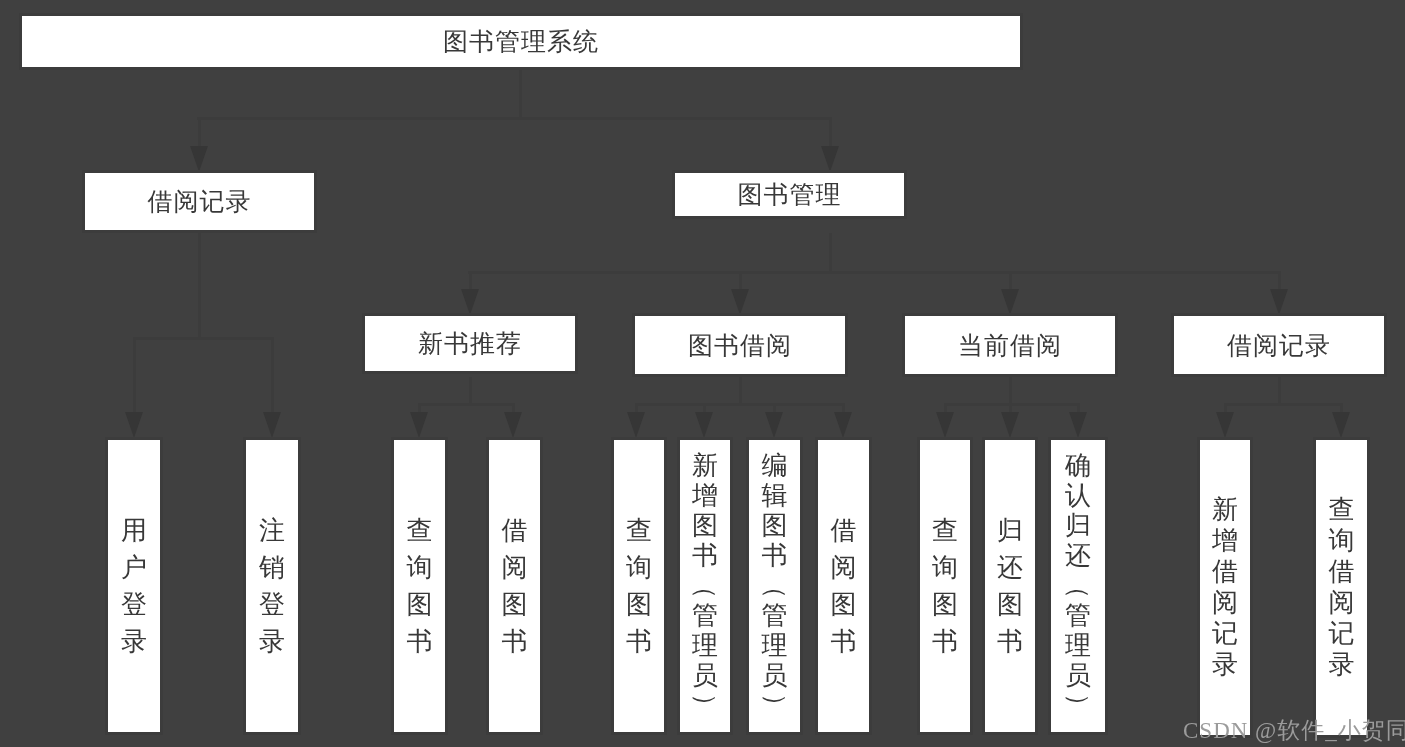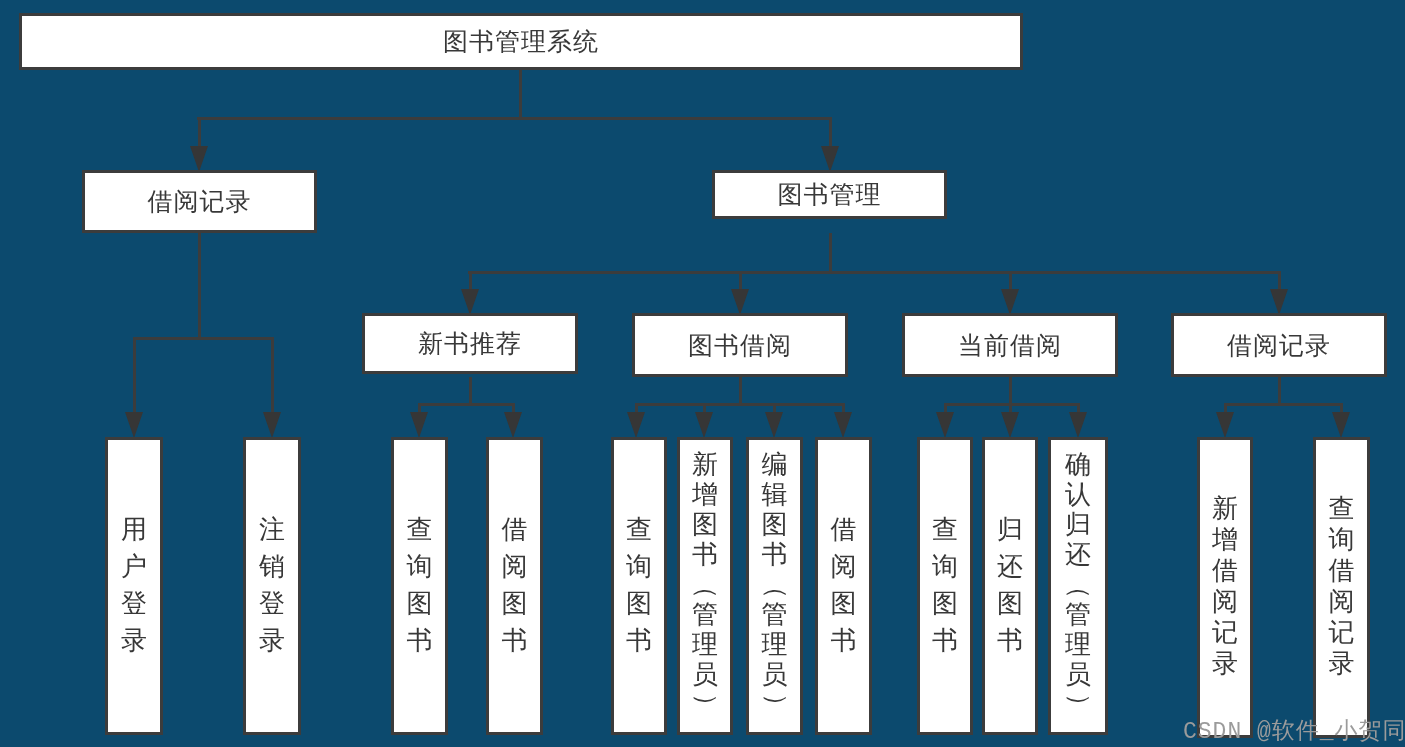--- a/index.html
+++ b/index.html
@@ -1,20 +1,20 @@
 <!DOCTYPE html>
 <html><head>
 <meta charset="utf-8">
 <style>
   html,body{margin:0;padding:0;background:#ffffff;}
   #canvas{
     position:relative;
     width:1405px;height:747px;
-    background:#0c4a6e;
-    font-family:Liberation Mono, monospace;
+    background:#404040;
+    font-family:Liberation Serif, serif;
     color:#383838;
     overflow:hidden;
   }
   
   .box{
     position:absolute;
     background:#ffffff;
     border:3px solid #3c3c3c;
     box-sizing:border-box;
     display:flex;align-items:center;justify-content:center;
@@ -124,21 +124,21 @@
   <div class="arrow" style="left:1216px;top:412px"></div>
   <div class="arrow" style="left:1332px;top:412px"></div>
 
   <div class="box" style="left:19px;top:13px;width:1004px;height:57px">
     <span class="hlabel">图书管理系统</span>
   </div>
 
   <div class="box" style="left:82px;top:170px;width:235px;height:63px">
     <span class="hlabel">借阅记录</span>
   </div>
-  <div class="box" style="left:712px;top:170px;width:235px;height:49px">
+  <div class="box" style="left:672px;top:170px;width:235px;height:49px">
     <span class="hlabel">图书管理</span>
   </div>
 
   <div class="box" style="left:362px;top:313px;width:216px;height:61px">
     <span class="hlabel">新书推荐</span>
   </div>
   <div class="box" style="left:632px;top:313px;width:216px;height:64px">
     <span class="hlabel">图书借阅</span>
   </div>
   <div class="box" style="left:902px;top:313px;width:216px;height:64px">

